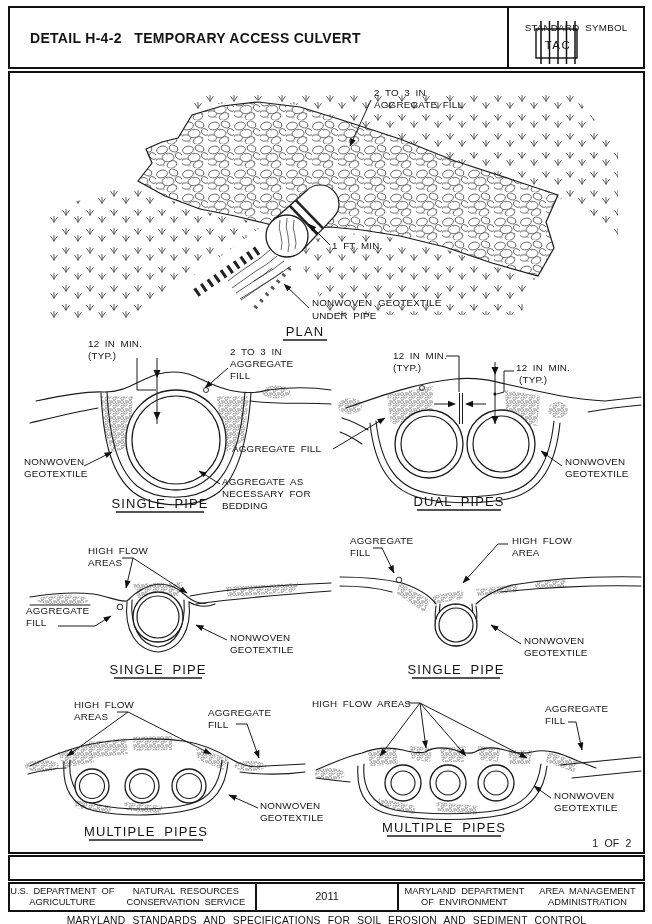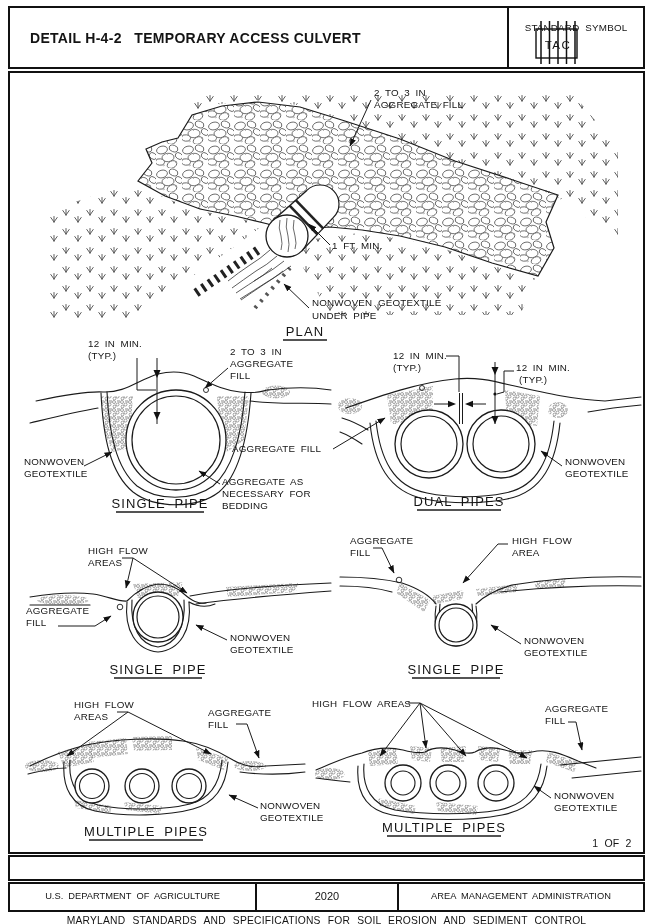--- a/index.html
+++ b/index.html
@@ -394,22 +394,24 @@
 <div class="abs hdr-title">DETAIL H-4-2   TEMPORARY ACCESS CULVERT</div>
 <div class="abs std-label">STANDARD SYMBOL</div>
 
 <div class="abs band1">
   <span>MARYLAND STANDARDS AND SPECIFICATIONS FOR SOIL EROSION AND SEDIMENT CONTROL</span>
 </div>
 
 <div class="abs band2">
   <div class="b2cell l">
     <span>U.S. DEPARTMENT OF AGRICULTURE</span>
+    <span>NATURAL RESOURCES CONSERVATION SERVICE</span>
   </div>
   <div class="b2cell m">
-    <span>2020</span>
+    <span>2011</span>
   </div>
   <div class="b2cell r">
+    <span>MARYLAND DEPARTMENT OF ENVIRONMENT</span>
     <span>AREA MANAGEMENT ADMINISTRATION</span>
   </div>
 </div>
 
 </div>
 
 </body></html>

